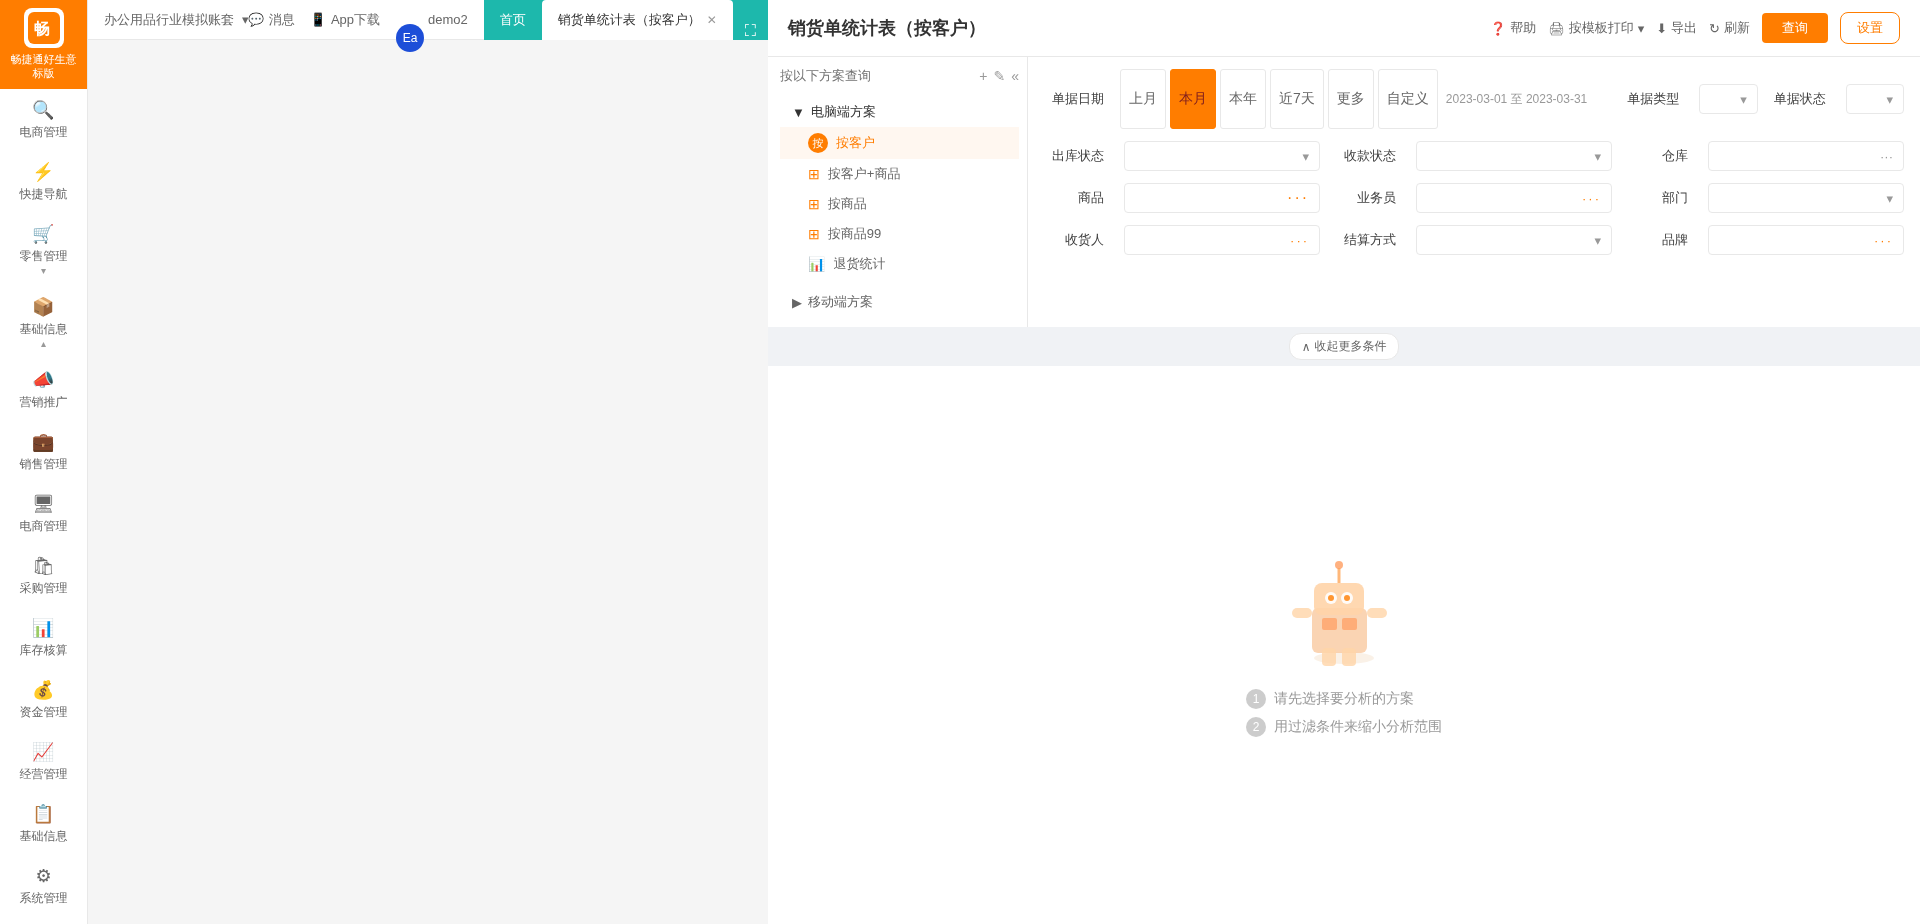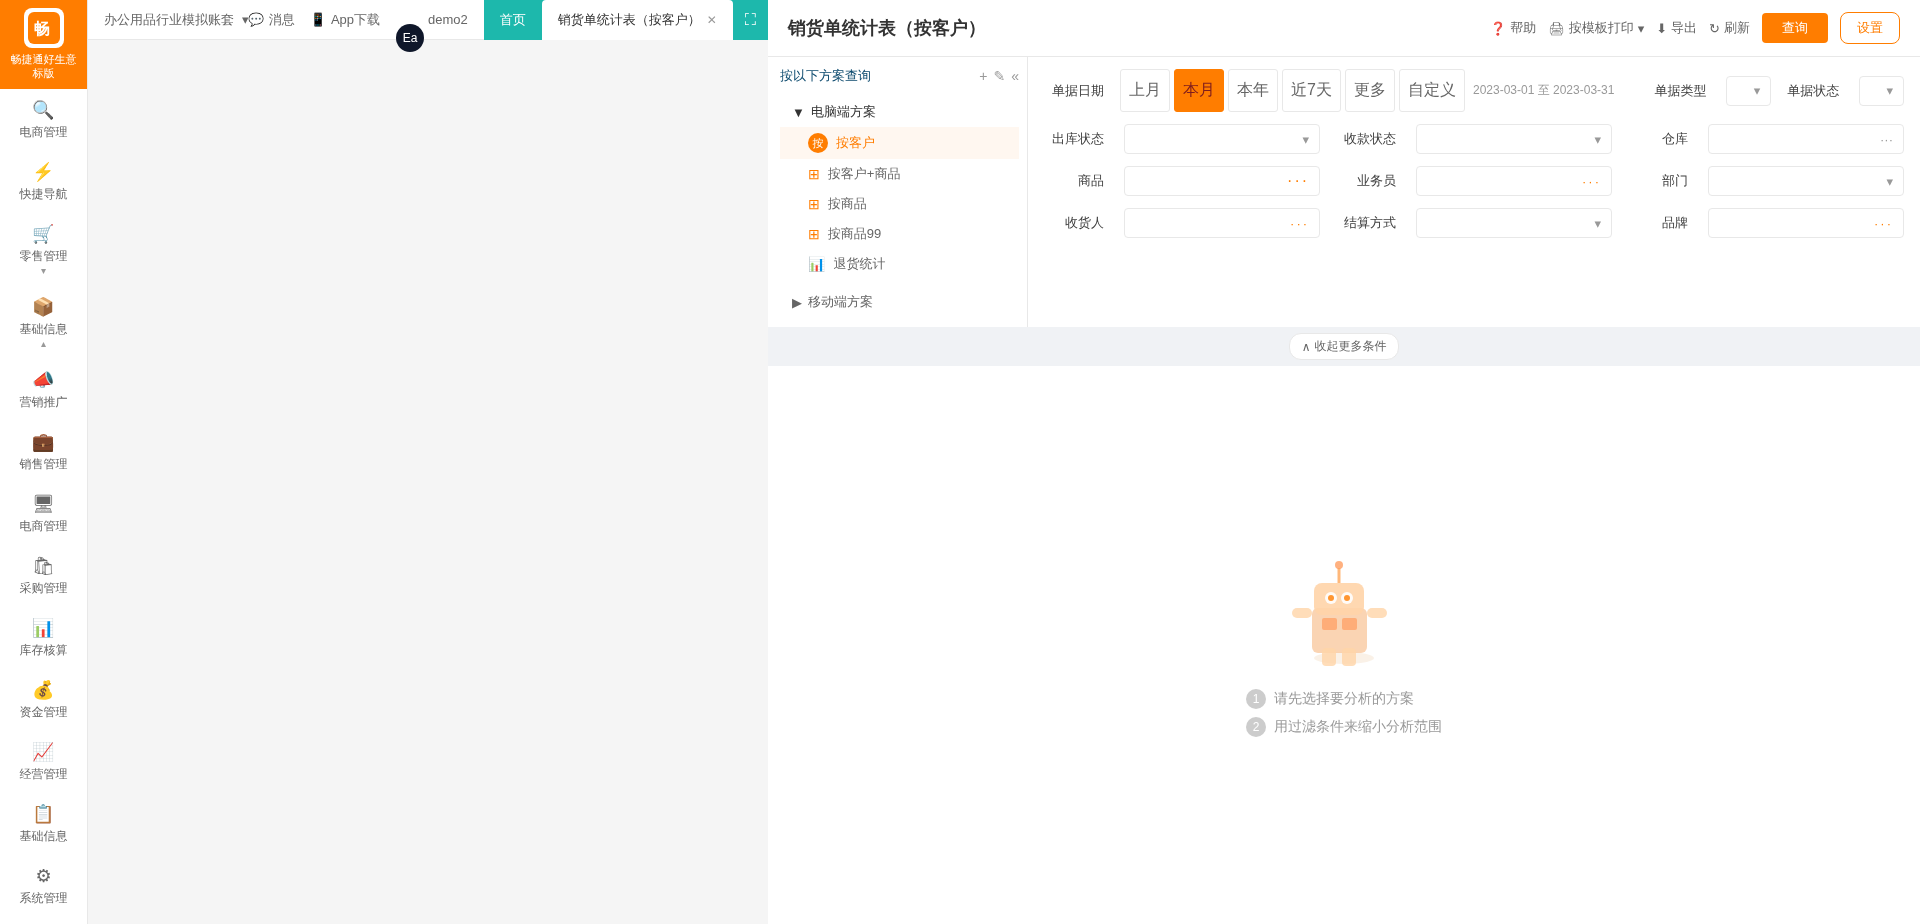--- a/index.html
+++ b/index.html
@@ -16,24 +16,24 @@
 
     
     .main-wrapper { flex: 1; display: flex; flex-direction: row; height: 924px; overflow: hidden; }
 
     
     .topbar { height: 40px; background: #fff; border-bottom: 1px solid #e8e8e8; display: flex; align-items: center; padding: 0 16px; justify-content: space-between; flex-shrink: 0; }
     .topbar-left { display: flex; align-items: center; gap: 8px; color: #666; font-size: 13px; }
     .topbar-dropdown { display: flex; align-items: center; gap: 4px; cursor: pointer; }
     .topbar-right { display: flex; align-items: center; gap: 16px; color: #666; font-size: 13px; }
     .topbar-right-item { display: flex; align-items: center; gap: 4px; cursor: pointer; }
-    .avatar { width: 28px; height: 28px; border-radius: 50%; background: #0f172a; display: flex; align-items: center; justify-content: center; color: #fff; font-size: 12px; margin-top: 36px; }
-
-    
-    .tabbar { height: 40px; background: #1db8ac; display: flex; align-items: center; padding: 0 0; flex-shrink: 0; }
+    .avatar { width: 28px; height: 28px; border-radius: 50%; background: #1d4ed8; display: flex; align-items: center; justify-content: center; color: #fff; font-size: 12px; margin-top: 36px; }
+
+    
+    .tabbar { height: 40px; background: #1db8ac; display: flex; align-items: flex-end; padding: 0 0; flex-shrink: 0; }
     .tab { height: 40px; padding: 0 16px; display: flex; align-items: center; gap: 6px; cursor: pointer; color: rgba(255,255,255,0.8); font-size: 13px; }
     .tab.home { color: #fff; font-weight: 500; }
     .tab.active { background: #fff; color: #333; border-radius: 4px 4px 0 0; position: relative; top: 0; }
     .tab-close { color: #999; font-size: 12px; cursor: pointer; }
     .expand-btn { margin-left: auto; padding: 0 12px; color: #fff; cursor: pointer; font-size: 16px; }
 
     
     .page-content { flex: 1; background: #f0f2f5; display: flex; flex-direction: column; overflow: hidden; }
 
     
@@ -41,29 +41,29 @@
     .page-title { font-size: 18px; font-weight: 600; color: #333; }
     .page-actions { display: flex; align-items: center; gap: 12px; color: #666; font-size: 13px; }
     .page-action-btn { display: flex; align-items: center; gap: 4px; cursor: pointer; color: #666; }
     .export-btn { display: flex; align-items: center; gap: 4px; }
     .query-btn { background: #ff7d00; color: #fff; padding: 6px 20px; border: none; border-radius: 4px; cursor: pointer; font-size: 13px; }
     .settings-btn { background: #fff; color: #ff7d00; padding: 6px 16px; border: 1px solid #ff7d00; border-radius: 8px; cursor: pointer; font-size: 13px; }
     .filter-row { display: flex; align-items: center; gap: 16px; margin-bottom: 12px; }
     .filter-row:last-child { margin-bottom: 0; }
     .filter-label { color: #404040; font-size: 13px; width: 60px; flex-shrink: 0; text-align: right; }
     .filter-date-group { display: flex; align-items: center; gap: 4px; }
-    .date-btn { padding: 10px 8px; border: 1px solid #e8e8e8; border-radius: 3px; cursor: pointer; font-size: 16px; color: #666; background: #fff; }
+    .date-btn { padding: 20px 8px; border: 1px solid #e8e8e8; border-radius: 3px; cursor: pointer; font-size: 14px; color: #666; background: #fff; }
     .date-btn.active { background: #ff7d00; color: #7f1d1d; border-color: #ff7d00; }
     .date-range { color: #999; font-size: 12px; margin-left: 4px; }
     .filter-select { flex: 1; height: 30px; border: 1px solid #e8e8e8; border-radius: 4px; display: flex; align-items: center; justify-content: space-between; padding: 0 10px; cursor: pointer; background: #fff; color: #333; font-size: 13px; }
     .filter-select .dots { color: #ff7d00; font-size: 16px; letter-spacing: 2px; }
     .filter-select-arrow { color: #999; }
     .filter-item { display: flex; align-items: center; gap: 20px; flex: 1; min-width: 0; }
     .scheme-panel-header { padding: 0 12px 8px; display: flex; align-items: center; justify-content: space-between; }
-    .scheme-panel-title { font-size: 13px; color: #0c4a6e; }
+    .scheme-panel-title { font-size: 13px; color: #737373; }
     .scheme-panel-actions { display: flex; align-items: center; gap: 6px; }
     .scheme-action-icon { color: #999; cursor: pointer; font-size: 14px; }
     .scheme-group { margin-bottom: 4px; }
     .scheme-group-header { padding: 6px 12px; display: flex; align-items: center; gap: 6px; cursor: pointer; color: #333; font-size: 13px; }
     .scheme-item { padding: 6px 12px 6px 28px; display: flex; align-items: center; gap: 8px; cursor: pointer; color: #666; font-size: 13px; }
     .scheme-item.active { background: #fff7f0; color: #ff7d00; }
     .scheme-item-icon { width: 18px; height: 18px; border-radius: 50%; background: #ff7d00; display: flex; align-items: center; justify-content: center; color: #fff; font-size: 11px; flex-shrink: 0; }
     .scheme-item-text-icon { color: #ff7d00; font-size: 14px; }
     .scheme-mobile-group { padding: 6px 12px; display: flex; align-items: center; gap: 6px; cursor: pointer; color: #666; font-size: 13px; }
 

